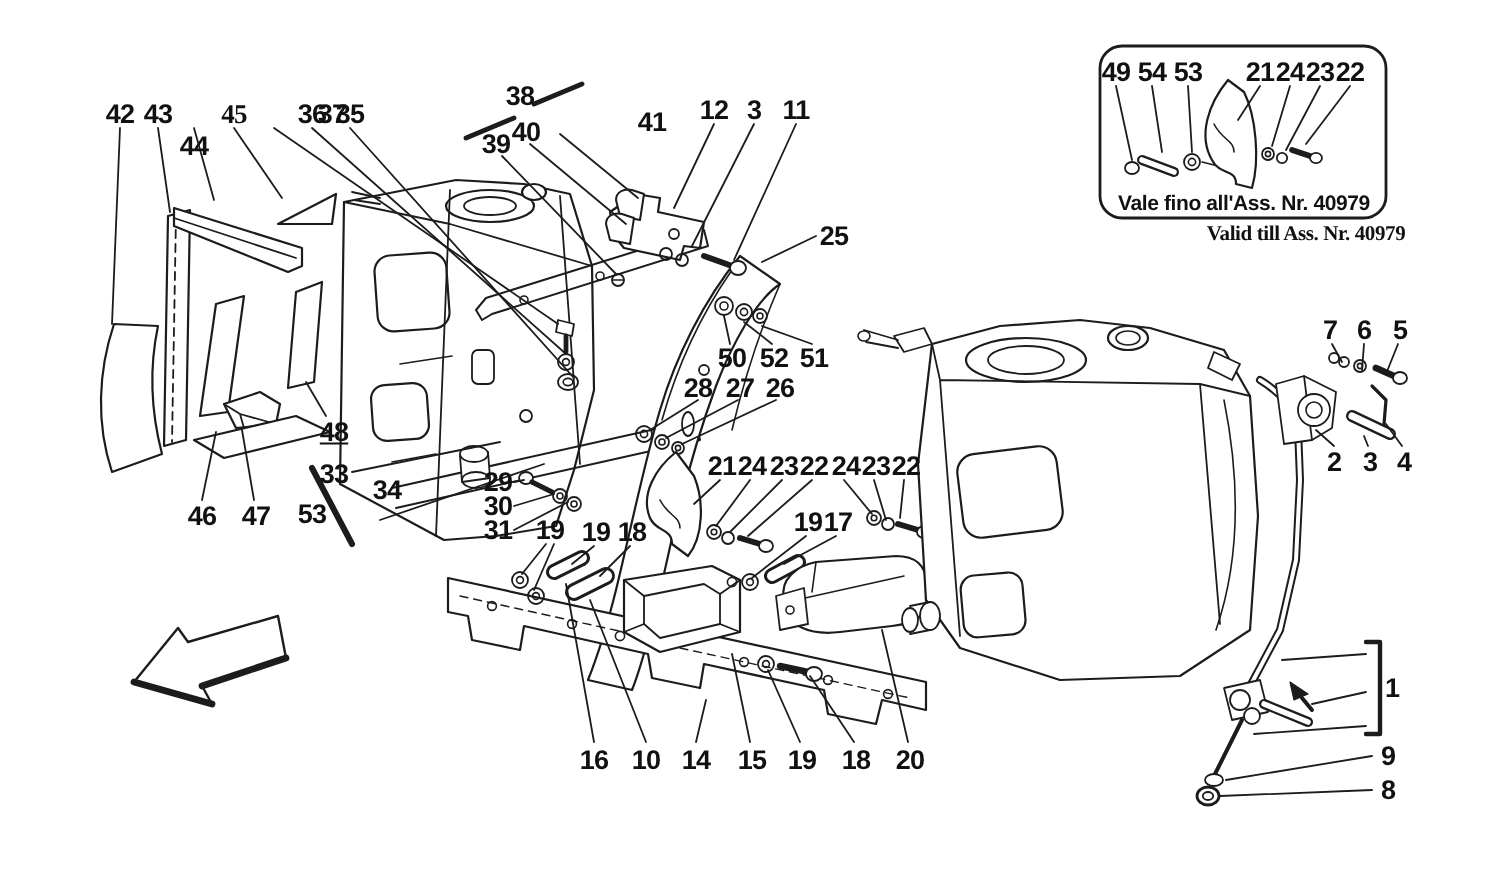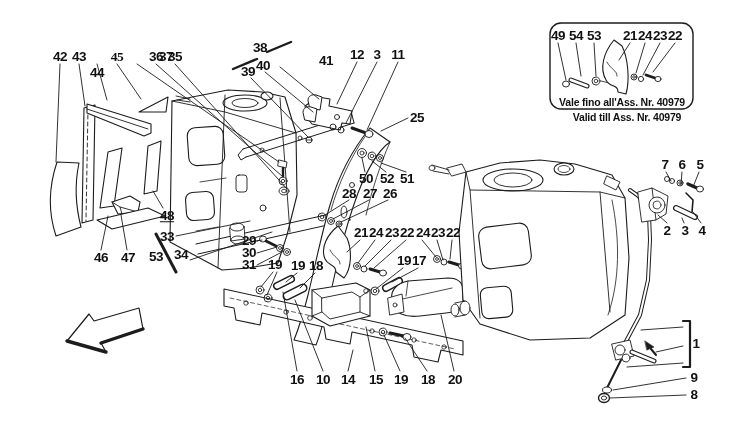--- a/index.html
+++ b/index.html
@@ -13,21 +13,21 @@
     position:absolute;transform:translate(-50%,-50%);
     font-weight:bold;font-size:13.5px;line-height:1;color:#111;
     letter-spacing:-0.4px;white-space:nowrap;
   }
   .inset-caption{
     position:absolute;width:170px;text-align:center;
     font-weight:bold;font-size:10.5px;line-height:1.25;color:#111;
     letter-spacing:-0.2px;white-space:nowrap;
   }
   #caption1{left:537px;top:96px;}
-  #caption2{left:542px;top:111px;}
+  #caption2{left:568px;top:111px;font-family:Liberation Serif, serif;}
 </style>
 </head>
 <body>
 
 <div id="stage">
 
 <svg id="art" viewBox="0 0 749 445" fill="none" stroke="#1c1c1c" stroke-width="1.1" stroke-linejoin="round" stroke-linecap="round">
 
   <g>
     <path d="M57,162 C49,186 48,212 56,236 L81,227 C75,204 75,182 79,163 Z" fill="#fff"></path>
@@ -336,21 +336,21 @@
       <span class="callout" style="left: 392px; top: 233px;">23</span>
       <span class="callout" style="left: 407px; top: 233px;">22</span>
       <span class="callout" style="left: 423px; top: 233px;">24</span>
       <span class="callout" style="left: 438px; top: 233px;">23</span>
       <span class="callout" style="left: 453px; top: 233px;">22</span>
       <span class="callout" style="left: 404px; top: 261px;">19</span>
       <span class="callout" style="left: 419px; top: 261px;">17</span>
       <span class="callout" style="left: 167px; top: 216px; text-decoration: underline;">48</span>
       <span class="callout" style="left: 167px; top: 237px;">33</span>
       <span class="callout" style="left: 156px; top: 257px;">53</span>
-      <span class="callout" style="left: 181px; top: 255px;">34</span>
+      <span class="callout" style="left: 181px; top: 245px; padding-left: 25px;">34</span>
       <span class="callout" style="left: 101px; top: 258px;">46</span>
       <span class="callout" style="left: 128px; top: 258px;">47</span>
       <span class="callout" style="left: 249px; top: 241px;">29</span>
       <span class="callout" style="left: 249px; top: 253px;">30</span>
       <span class="callout" style="left: 249px; top: 265px;">31</span>
       <span class="callout" style="left: 275px; top: 265px;">19</span>
       <span class="callout" style="left: 298px; top: 266px;">19</span>
       <span class="callout" style="left: 316px; top: 266px;">18</span>
       <span class="callout" style="left: 297px; top: 380px;">16</span>
       <span class="callout" style="left: 323px; top: 380px;">10</span>

